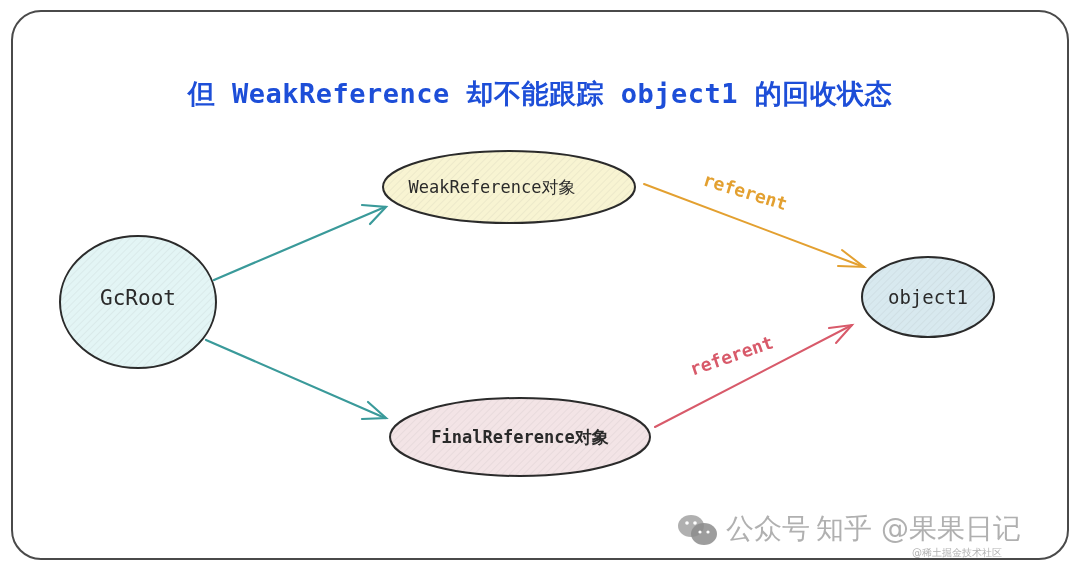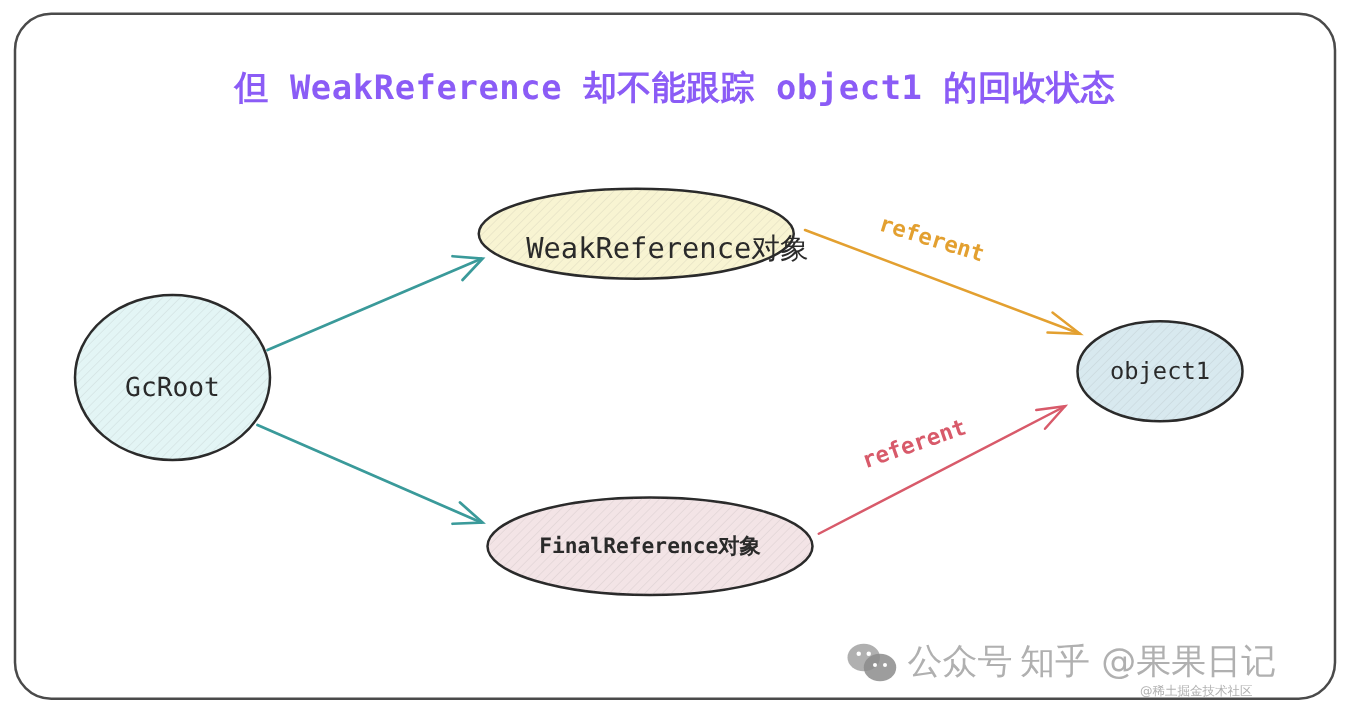--- a/index.html
+++ b/index.html
@@ -3,23 +3,23 @@
   <meta charset="utf-8">
   <style>
     html, body { margin: 0; padding: 0; background: #ffffff; }
     body { width: 1080px; height: 572px; position: relative; overflow: hidden; }
     .frame {
       position: absolute; left: 11px; top: 10px; width: 1058px; height: 550px;
       border: 2px solid #4a4a4a; border-radius: 30px; box-sizing: border-box;
       background: #ffffff;
     }
     .title {
-      position: absolute; left: 0; top: 52px; width: 1080px; text-align: center;
+      position: absolute; left: 0; top: 76px; width: 1080px; text-align: center;
       font-family: "DejaVu Sans Mono", "Liberation Mono", monospace;
-      font-weight: bold; font-size: 27px; color: #8b5cf6; letter-spacing: 0.5px;
+      font-weight: bold; font-size: 27px; color: #1d4ed8; letter-spacing: 0.5px;
     }
     svg.diagram { position: absolute; left: 0; top: 0; }
     .node-label {
       position: absolute; transform: translate(-50%, -50%);
       font-family: "DejaVu Sans Mono", "Liberation Mono", monospace;
       color: #2a2a2a; white-space: nowrap;
     }
     .edge-label {
       position: absolute; transform-origin: center center;
       font-family: "DejaVu Sans Mono", "Liberation Mono", monospace;
@@ -79,22 +79,22 @@
     <line x1="644" y1="184" x2="864" y2="267"></line>
     <polyline points="842,250 864,267 838,266"></polyline>
   </g>
 
   <g stroke="#d85a6a" stroke-width="2" fill="none" stroke-linecap="round">
     <line x1="655" y1="427" x2="852" y2="325"></line>
     <polyline points="829,328 852,325 836,343"></polyline>
   </g>
 </svg>
 
-<div class="node-label" style="left:138px; top:310px; font-size:21px;">GcRoot</div>
-<div class="node-label" style="left:534px; top:187px; font-size:23px;margin-top:12px;">WeakReference对象</div>
+<div class="node-label" style="left:138px; top:298px; font-size:21px;">GcRoot</div>
+<div class="node-label" style="left:492px; top:187px; font-size:17px;">WeakReference对象</div>
 <div class="node-label" style="left:520px; top:437px; font-size:17px;font-weight:bold;">FinalReference对象</div>
 <div class="node-label" style="left:928px; top:297px; font-size:19px;">object1</div>
 
 <div class="edge-label" style="left:702px; top:181px; color:#e3a030; transform: rotate(17deg);">referent</div>
 <div class="edge-label" style="left:688px; top:345px; color:#d85a6a; transform: rotate(-19deg);">referent</div>
 
 <svg class="wm-icon" width="44" height="36" viewBox="0 0 44 36">
   <ellipse cx="15" cy="14" rx="13" ry="11" fill="rgba(150,150,150,0.75)"></ellipse>
   <ellipse cx="28" cy="22" rx="13" ry="11" fill="rgba(140,140,140,0.85)"></ellipse>
   <circle cx="11" cy="11" r="1.8" fill="#fff"></circle>

